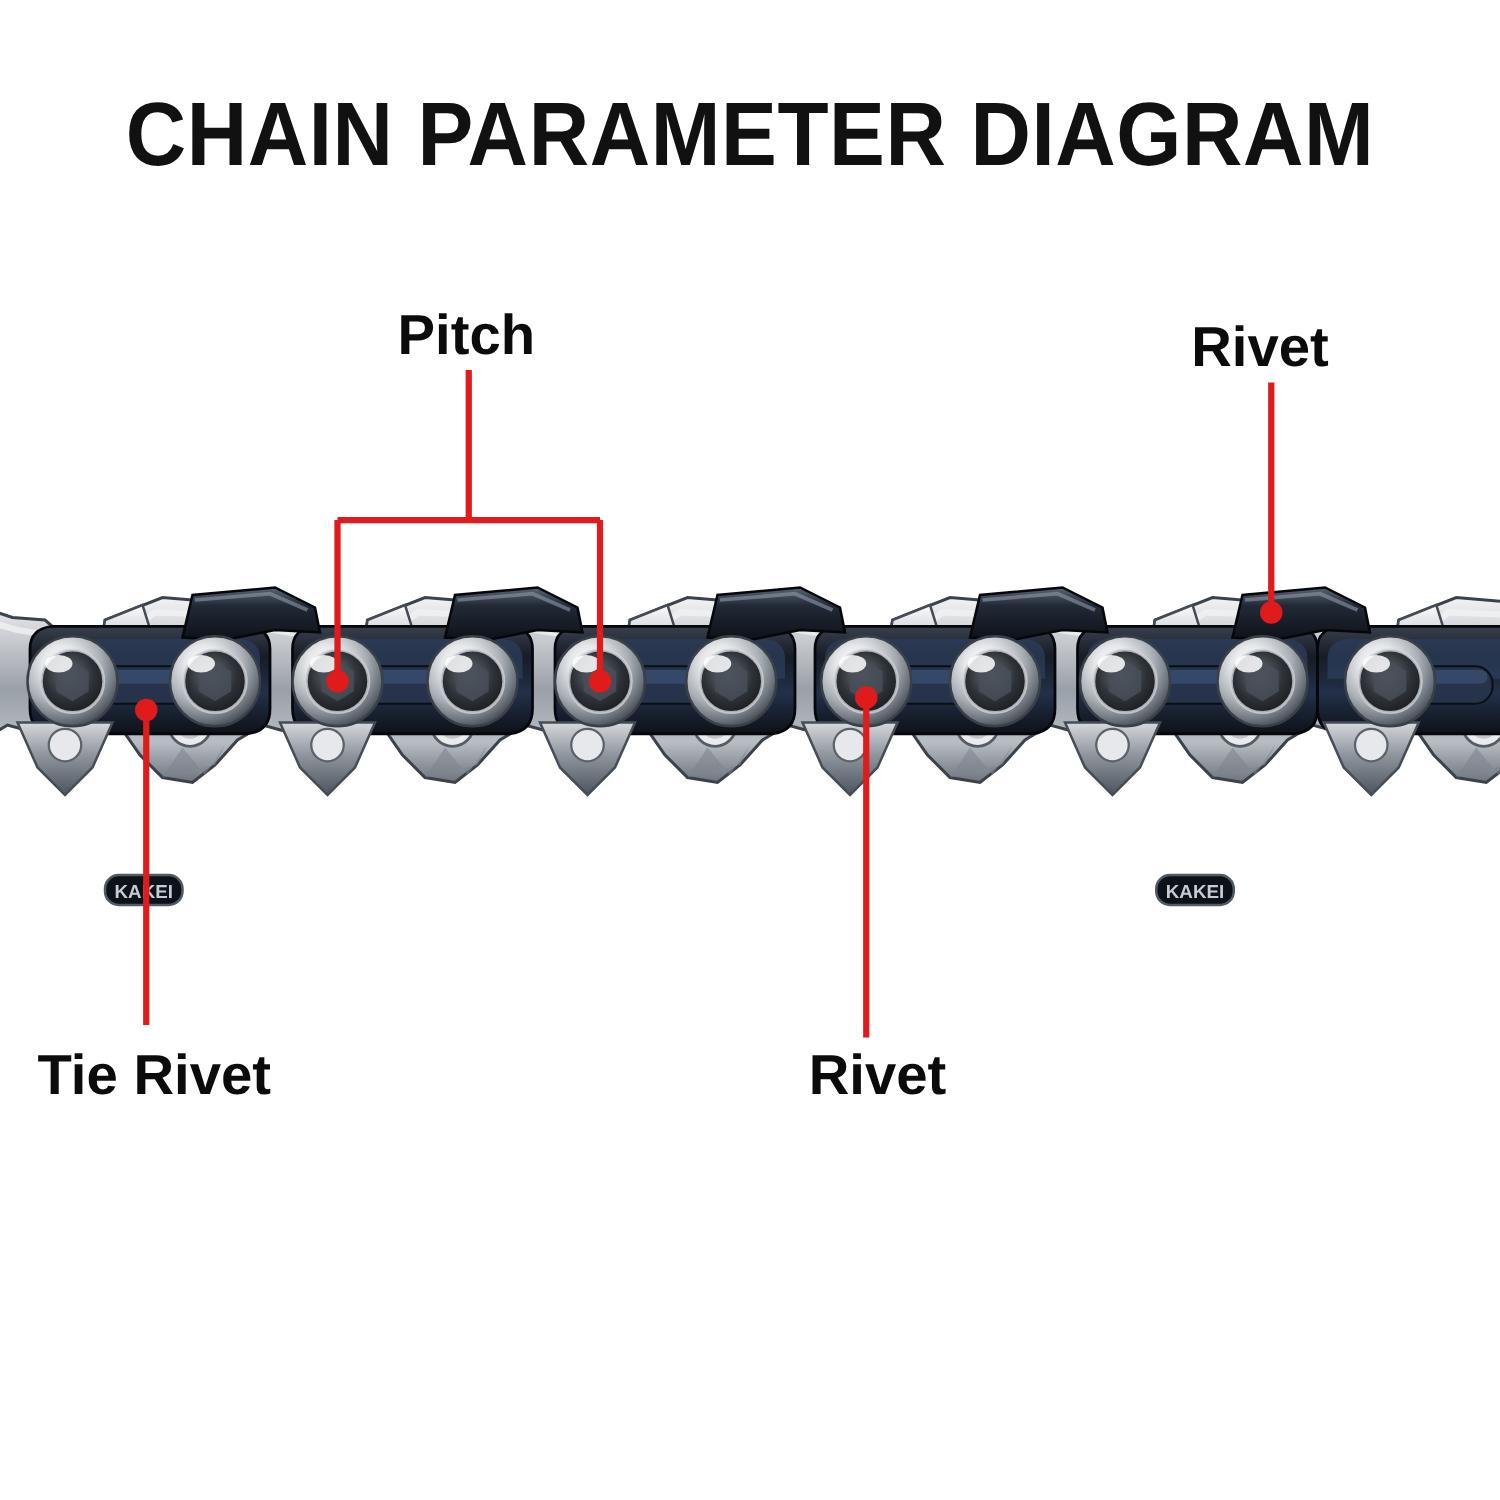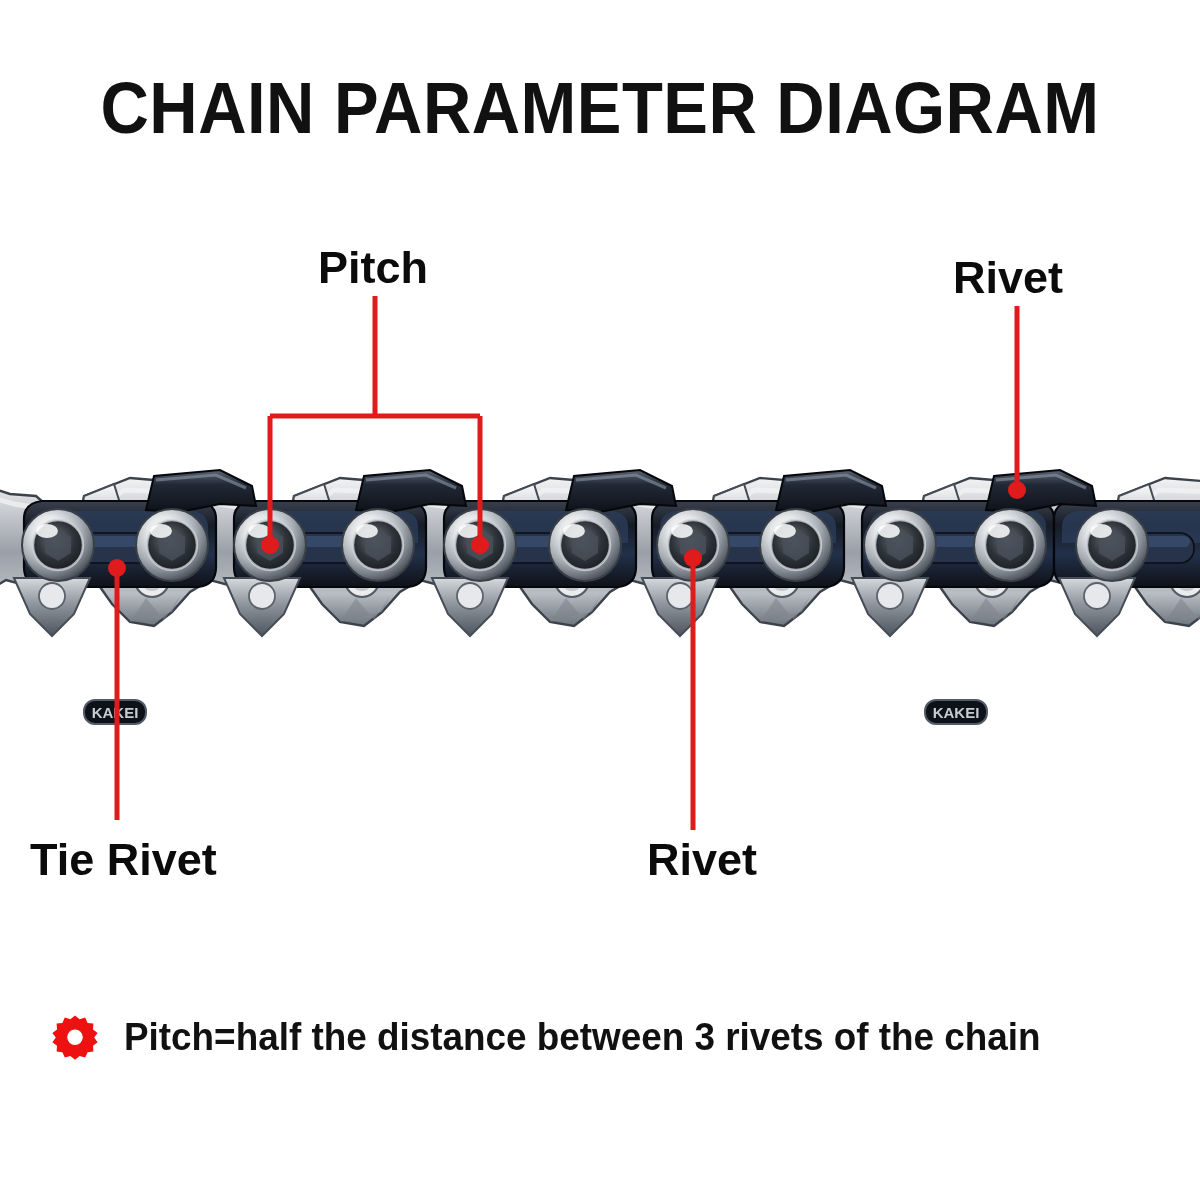--- a/index.html
+++ b/index.html
@@ -291,30 +291,15 @@
 <div class="callout-label" id="label-pitch">Pitch</div>
 
 <div class="callout-label" id="label-cutter">Rivet</div>
 
 <div class="callout-label" id="label-tie-strap">Tie Rivet</div>
 
 <div class="callout-label" id="label-rivet">Rivet</div>
 
 <div id="notes-list">
 
-  <div class="note-row">
-    <span class="note-icon">
-      <svg width="46" height="46" viewBox="0 0 46 46" xmlns="http://www.w3.org/2000/svg">
-        <path fill="#ee1111" d="M23 1.5
-          L27.6 5.2 L33.2 3.6 L35.6 9.0 L41.4 9.6 L41.0 15.4 L45.6 19.0
-          L42.2 23.6 L45.6 28.2 L41.0 31.8 L41.4 37.6 L35.6 38.2 L33.2 43.6
-          L27.6 42.0 L23 45.7 L18.4 42.0 L12.8 43.6 L10.4 38.2 L4.6 37.6
-          L5.0 31.8 L0.4 28.2 L3.8 23.6 L0.4 19.0 L5.0 15.4 L4.6 9.6
-          L10.4 9.0 L12.8 3.6 L18.4 5.2 Z"></path>
-        <circle cx="23" cy="23.2" r="8.4" fill="#ffffff"></circle>
-        <circle cx="23" cy="23.2" r="8.4" fill="none" stroke="#ee1111" stroke-width="1.2"></circle>
-      </svg>
-    </span>
-    <span class="note-text">Pitch=half the distance between 3 rivets of the chain</span>
-  </div>
 
 
 </div>
 
 </body></html>

